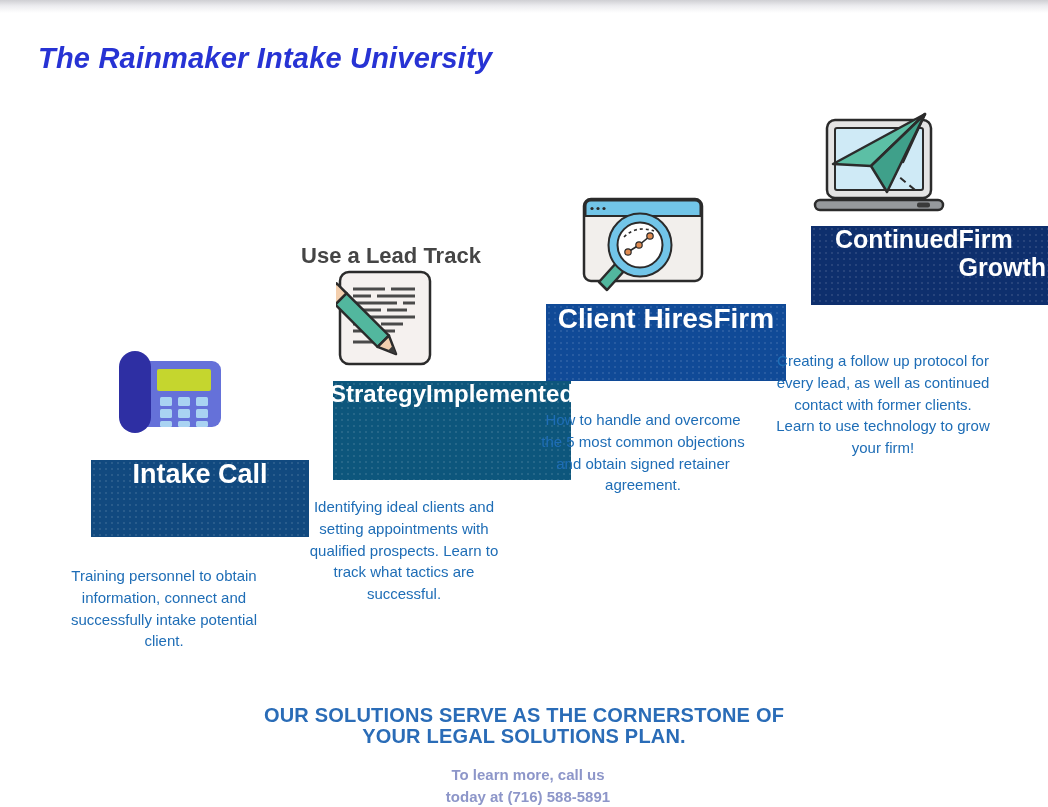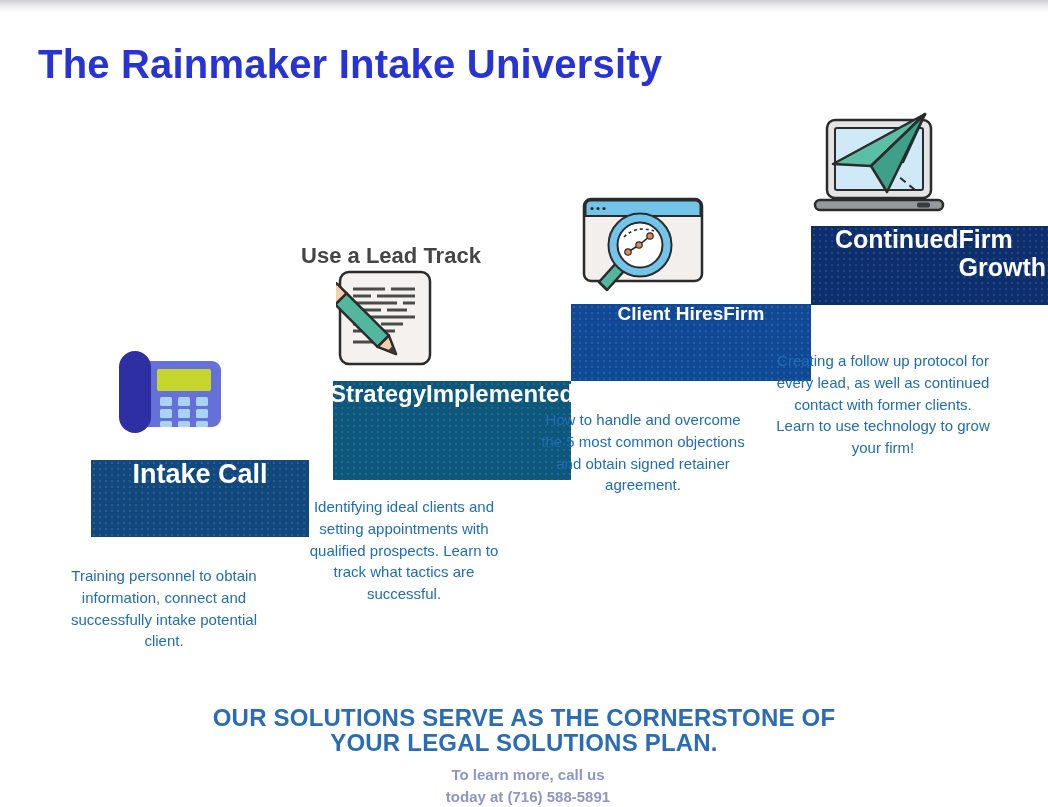--- a/index.html
+++ b/index.html
@@ -11,34 +11,34 @@
     background: #ffffff;
     overflow: hidden;
     font-family: "Liberation Sans", sans-serif;
   }
   .top-gradient {
     position: absolute; left: 0; top: 0; right: 0; height: 13px;
     background: linear-gradient(180deg, #cfcfd3 0%, #ececef 45%, #ffffff 100%);
   }
   .title {
     position: absolute; left: 38px; top: 42px; margin: 0;
-    font-size: 40px; font-weight: 700; color: #2733d4; letter-spacing: 0.2px;
+    font-size: 29px; font-weight: 700; color: #2733d4; letter-spacing: 0.2px; font-style: italic;
   }
   .step-box {
     position: absolute;
     display: flex; flex-direction: row; justify-content: center;
     color: #ffffff; font-weight: 700; text-align: center;
     background-image: radial-gradient(rgba(255,255,255,0.10) 1px, transparent 1.4px);
     background-size: 6px 6px;
     margin-left: 48px;
   }
   .step-box .line { display: block; line-height: 1.1; }
   .box1 { left: 43px; top: 460px; width: 218px; height: 77px; background-color: #11497f; font-size: 27px; }
   .box2 { left: 285px; top: 381px; width: 238px; height: 99px; background-color: #0d567c; font-size: 24px; }
-  .box3 { left: 523px; top: 304px; width: 240px; height: 77px; background-color: #104a97; font-size: 19px; }
+  .box3 { left: 498px; top: 304px; width: 240px; height: 77px; background-color: #104a97; font-size: 28px; }
   .box4 { left: 763px; top: 226px; width: 241px; height: 79px; background-color: #0e2f6d; font-size: 25px; text-align: left; padding-left: 24px; }
   .desc {
     position: absolute;
     color: #1e6db6; font-weight: 400; font-size: 15px; line-height: 1.45;
     text-align: center;
   }
   .d1 { left: 60px;  top: 565px; width: 208px; }
   .d2 { left: 299px; top: 496px; width: 210px; }
   .d3 { left: 538px; top: 409px; width: 210px; }
   .d4 { left: 775px; top: 350px; width: 216px; }
@@ -47,21 +47,21 @@
     text-align: center; font-size: 22px; font-weight: 700; color: #454545;
   }
   .icon { position: absolute; }
   .icon-phone   { left: 113px; top: 349px; }
   .icon-sheet   { left: 336px; top: 262px; }
   .icon-browser { left: 576px; top: 193px; }
   .icon-laptop  { left: 803px; top: 104px; }
   .tagline {
     position: absolute; left: 0; right: 0; top: 705px;
     text-align: center; color: #2a6cb7; font-weight: 700;
-    font-size: 24px; line-height: 1.06; letter-spacing: 0.2px;
+    font-size: 20px; line-height: 1.06; letter-spacing: 0.2px;
   }
   .tagline .line { display: block; }
   .contact {
     position: absolute; left: 0; right: 0; top: 764px;
     text-align: center; color: #8d96c9; font-weight: 700;
     font-size: 15px; line-height: 1.45; padding-left: 8px;
   }
   .contact .line { display: block; }
 </style>
 </head>

